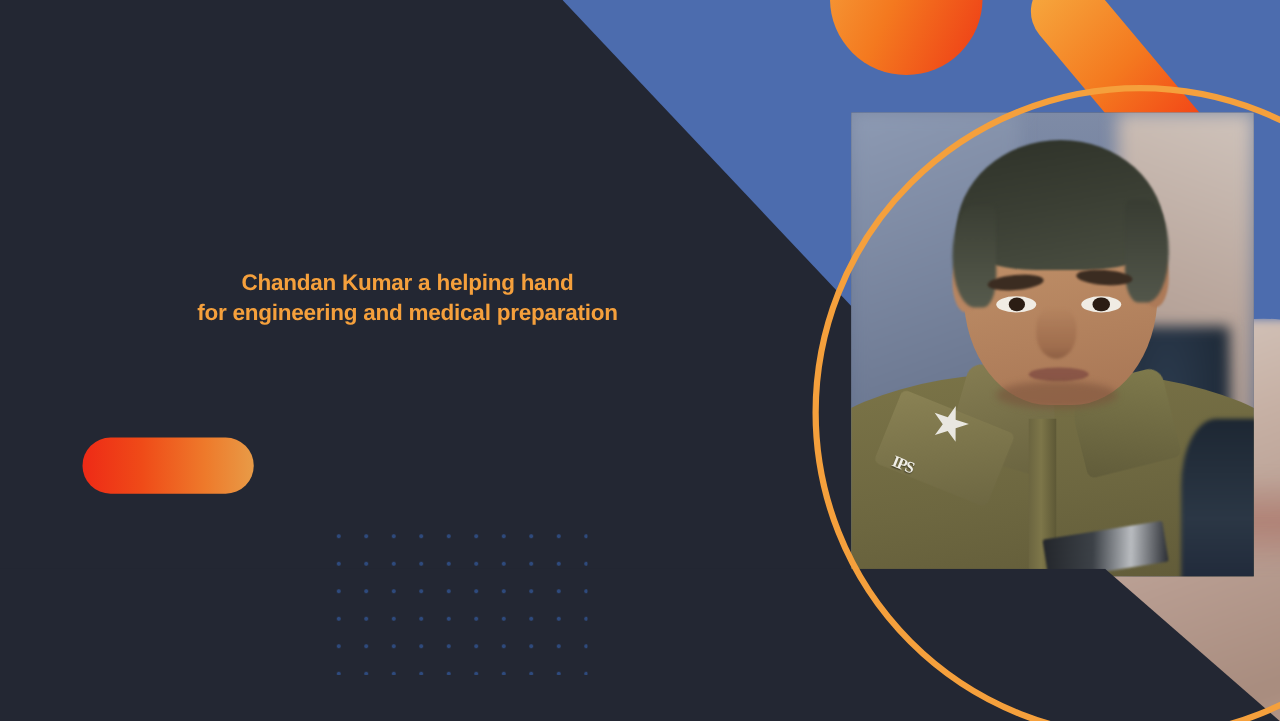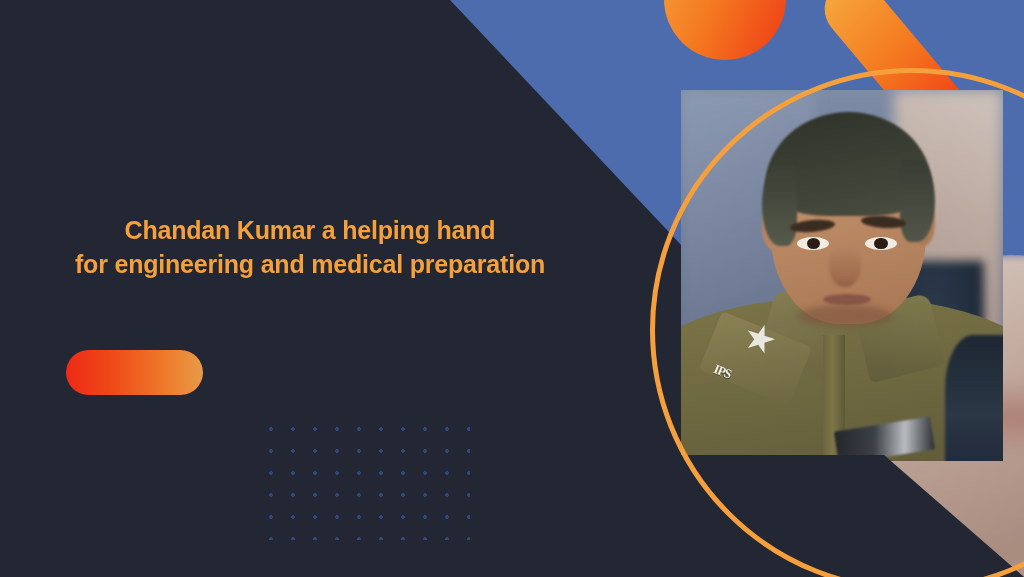--- a/index.html
+++ b/index.html
@@ -349,27 +349,27 @@
   .photo-right-band {
     position: absolute; left: 0; top: 38%;
     width: 100%; height: 22%;
     background: linear-gradient(180deg, rgba(180,120,105,.0) 0%, rgba(168,104,92,.55) 50%, rgba(180,120,105,0) 100%);
     filter: blur(6px);
   }
 
   
   .headline {
     position: absolute;
-    left: 0px;
+    left: 16px;
     top: 214px;
     width: 620px;
     z-index: 7;
     text-align: center;
     color: #F5A03C;
-    font-size: 25px;
+    font-size: 18px;
     font-weight: bold;
     line-height: 1.35;
     letter-spacing: -0.2px;
     white-space: pre-line;
   }
 
   .cta-button {
     position: absolute;
     left: 66px;
     top: 350px;

